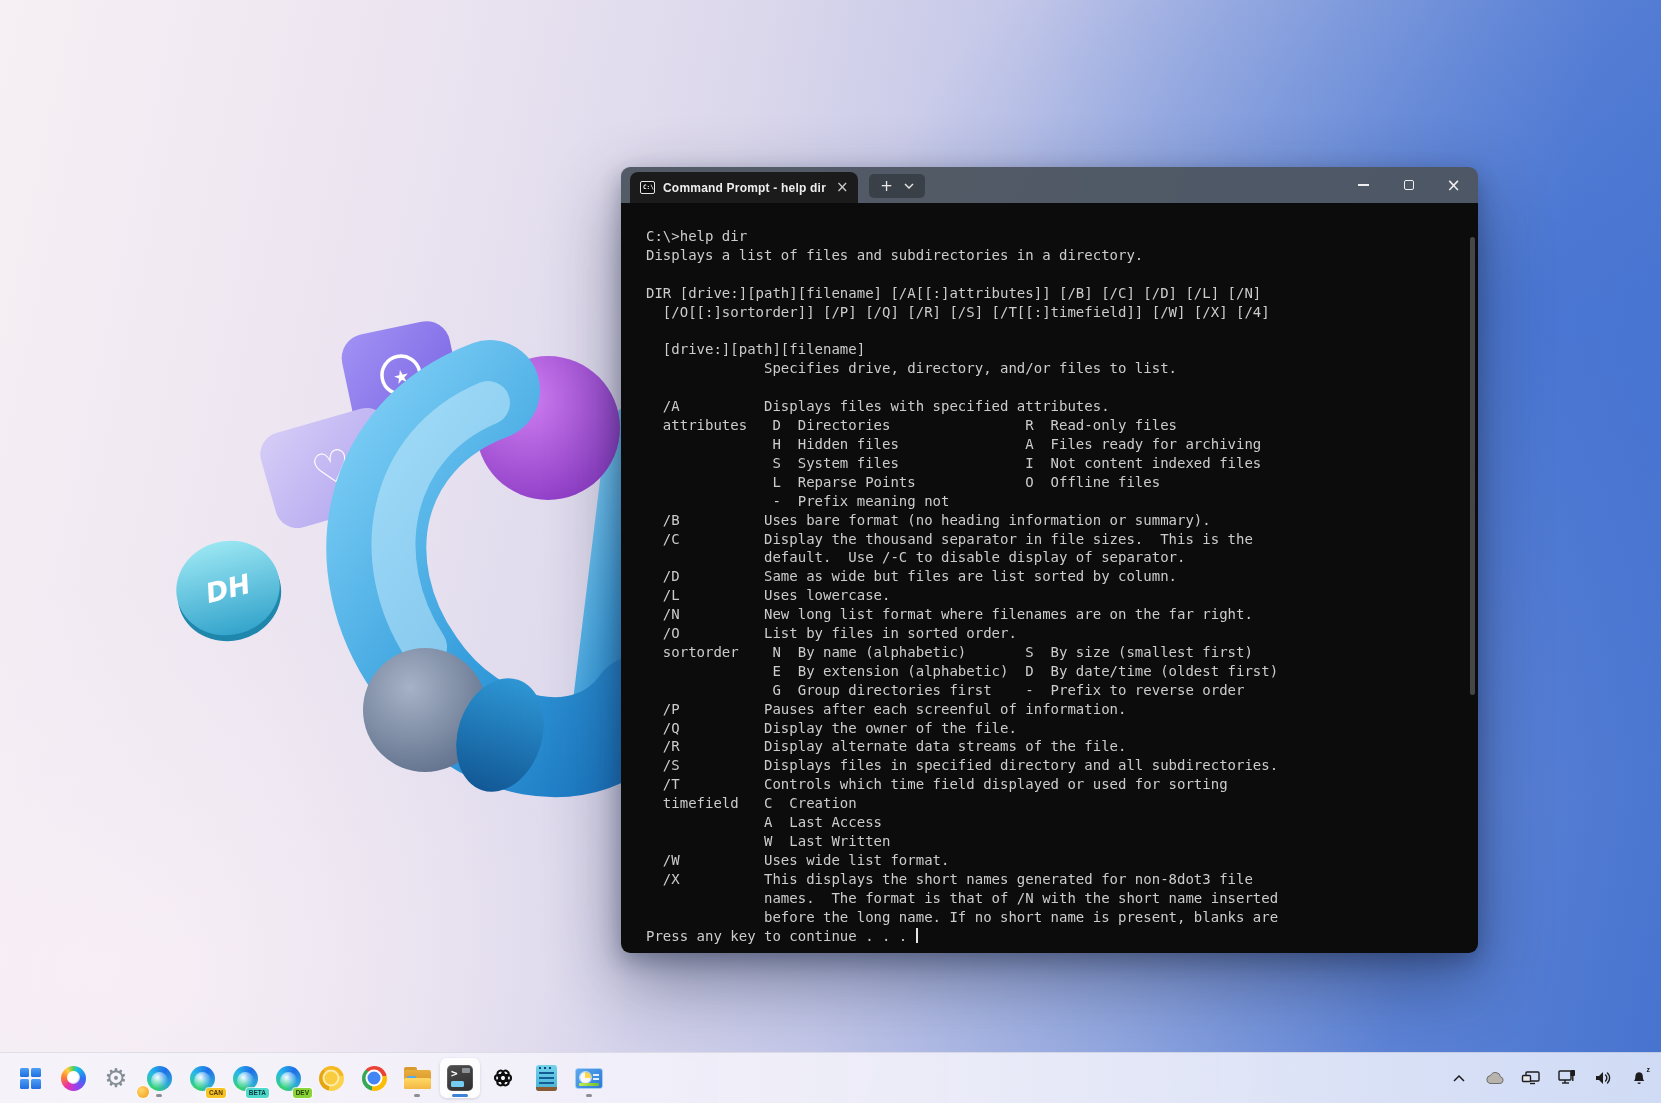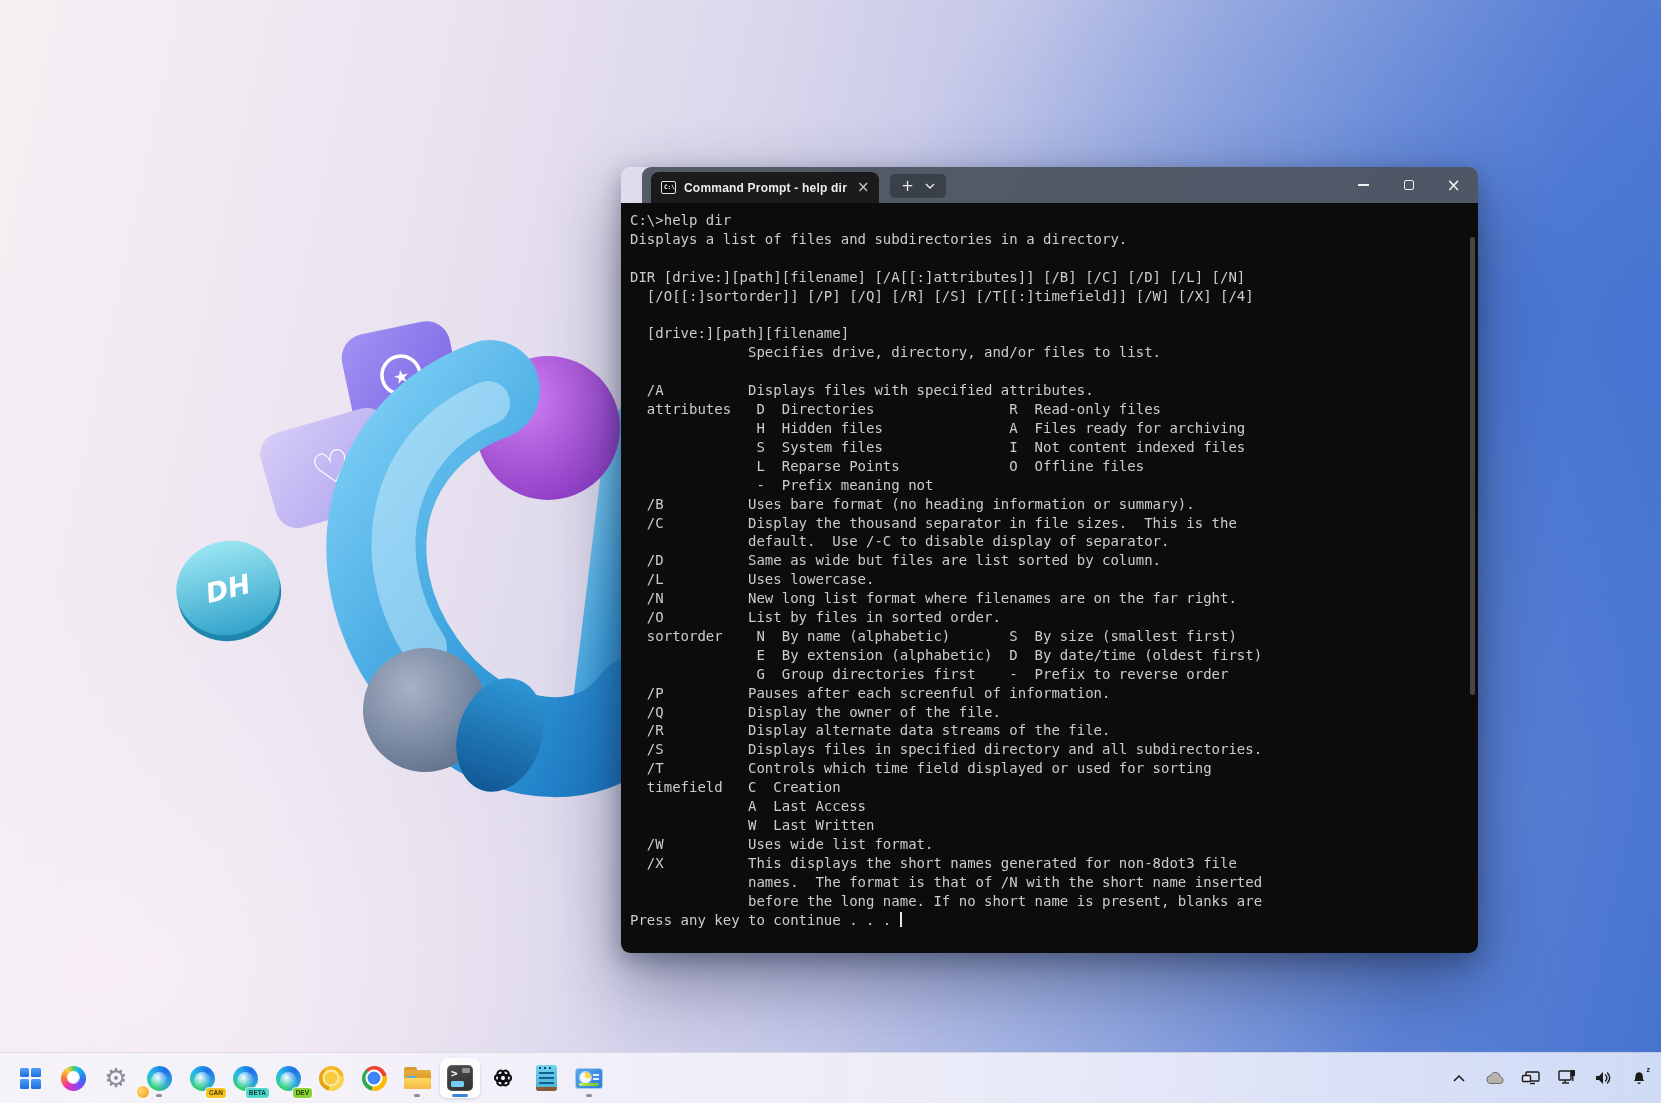--- a/index.html
+++ b/index.html
@@ -19,21 +19,20 @@
   
   .window {
     position:absolute; left:621px; top:167px; width:857px; height:786px;
     border-radius:9px;
     box-shadow:0 28px 70px rgba(20,30,60,.45), 0 8px 22px rgba(20,30,60,.32);
   }
   .titlebar {
     position:absolute; left:0; top:0; right:0; height:40px;
     background:rgba(77,85,97,.96);
     border-radius:9px 9px 0 0;
-    margin-left:21px;
   }
   .tab {
     position:absolute; left:9px; top:5px; width:228px; height:31px;
     background:#1b1b1b; border-radius:8px 8px 0 0;
     display:flex; align-items:center; gap:8px; padding:0 10px;
   }
   .cmd-ic {
     width:15px; height:13px; border:1.4px solid #e6e6e6; border-radius:2px;
     background:#101010; color:#fff; font:bold 6px/10px "DejaVu Sans Mono",monospace;
     padding-left:2px; flex:none;
@@ -50,21 +49,21 @@
   .cap-btn { width:45px; height:36px; display:flex; align-items:center; justify-content:center; }
   .min-glyph { width:11px; height:1.6px; background:#efefef; }
   .max-glyph { width:10px; height:10px; border:1.3px solid #efefef; border-radius:2px; }
   .close-glyph { color:#f0f0f0; font:400 17px/17px "DejaVu Sans",sans-serif; }
 
   .terminal {
     position:absolute; left:0; top:36px; right:0; bottom:0;
     background:#0c0c0c; border-radius:0 0 9px 9px; overflow:hidden;
   }
   .terminal pre {
-    margin:0; padding:8px 0 0 9px;
+    margin:16px; padding:8px 0 0 9px;
     font:14px/18.9px "DejaVu Sans Mono", monospace;
     color:#cccccc; white-space:pre;
   }
   .cursor { display:inline-block; width:2px; height:15px; background:#e6e6e6; vertical-align:-2px; }
   .scroll-thumb {
     position:absolute; right:3px; top:34px; width:5px; height:458px;
     background:rgba(180,180,185,.35); border-radius:3px;
   }
 
   

